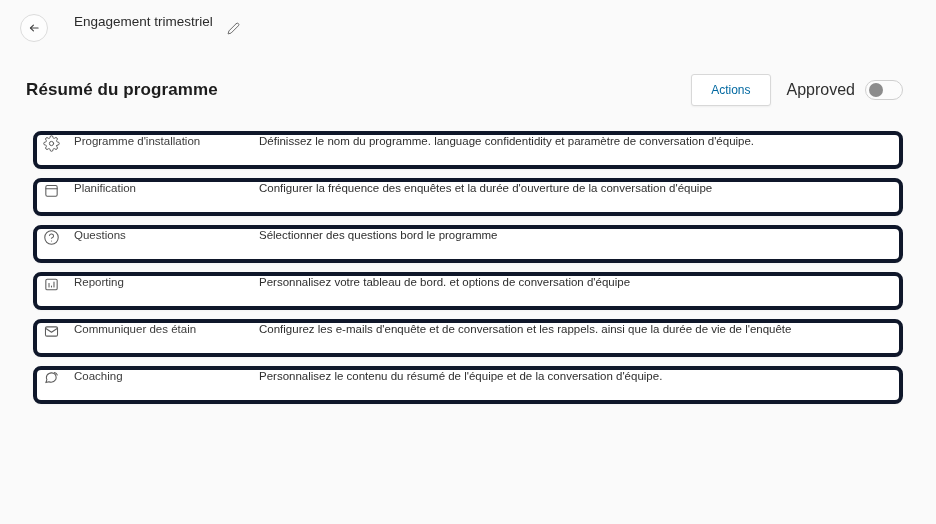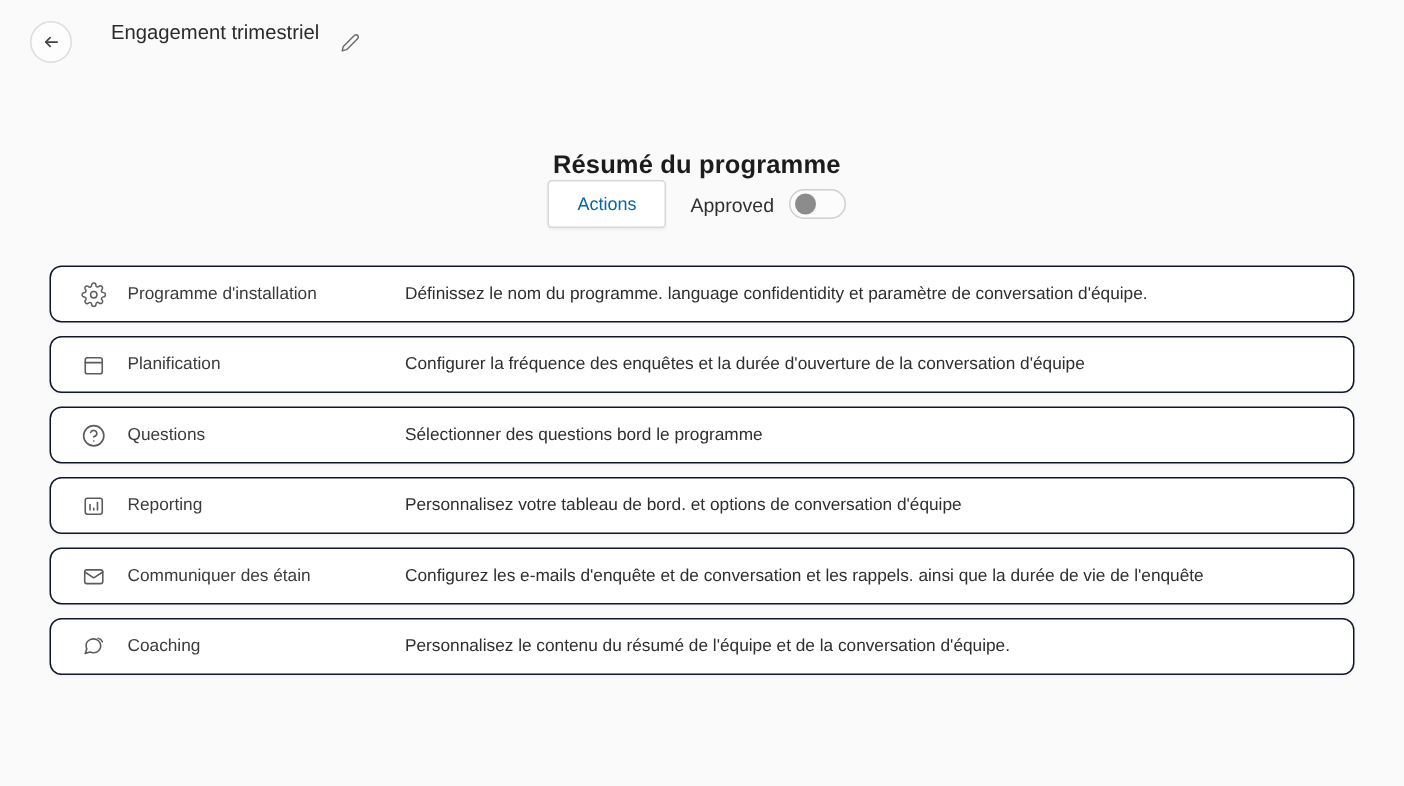--- a/index.html
+++ b/index.html
@@ -24,47 +24,46 @@
   .doc-title { margin-left: 26px; font-size: 13.5px; color: #2b2b2b; }
   .edit-btn {
     margin-left: 14px; color: #6b6b6b; display: flex; align-items: center;
     background: none; border: none; padding: 0; cursor: pointer;
   }
   .edit-btn svg { width: 13px; height: 13px; }
 
   
   .header-row {
     display: flex; align-items: center; justify-content: space-between;
-    margin: 58px 33px 0 26px;
-    flex-direction: column;
+    margin: 32px 33px 0 26px;
   }
   .page-title { font-size: 17px; font-weight: 700; color: #1c1c1c; margin: 0; letter-spacing: .1px; }
   .header-right { display: flex; align-items: center; }
   .actions-btn {
     background: #fff; border: 1px solid #d8d8d8; border-radius: 3px;
     padding: 8px 19px; font-size: 12px; color: #0369a1;
     font-family: inherit; cursor: pointer;
     box-shadow: 0 1px 2px rgba(0,0,0,.05);
   }
-  .approved-label { font-size: 13px; color: #2f2f2f; margin: 0 10px 0 16px; }
+  .approved-label { font-size: 16px; color: #2f2f2f; margin: 0 10px 0 16px; }
   .toggle {
     width: 38px; height: 20px; border: 1px solid #cfcfcf; border-radius: 11px;
     background: #fcfcfc; position: relative; cursor: pointer; flex: none;
   }
   .toggle-knob {
     width: 14px; height: 14px; border-radius: 50%; background: #8c8c8c;
     position: absolute; left: 3px; top: 2px;
   }
 
   
   .list { margin: 25px 33px 0 33px; }
   .card {
-    display: flex; align-items: center;
-    background: #fff; border: 1px solid #0f172a; border-radius: 8px;
-    height: 38px; margin-bottom: 9px; padding: 0 16px 0 20px;
+    display: flex; 
+    background: #fff; border: 4px solid #0f172a; border-radius: 8px;
+    height: 38px; margin-bottom: 9px; padding: 0 16px 0 6px;
     box-shadow: 0 1px 2px rgba(0,0,0,.03);
     cursor: pointer;
   }
   .card-icon {
     width: 17px; height: 17px; color: #5c5c5c; flex: none;
     margin-right: 14px; display: flex; align-items: center; justify-content: center;
   }
   .card-icon svg { width: 17px; height: 17px; }
   .card-label { width: 185px; flex: none; font-size: 11.5px; color: #3b3b3b; white-space: nowrap; overflow: hidden; }
   .card-desc { flex: 1; font-size: 11.5px; color: #2e2e2e; white-space: nowrap; overflow: hidden; }

